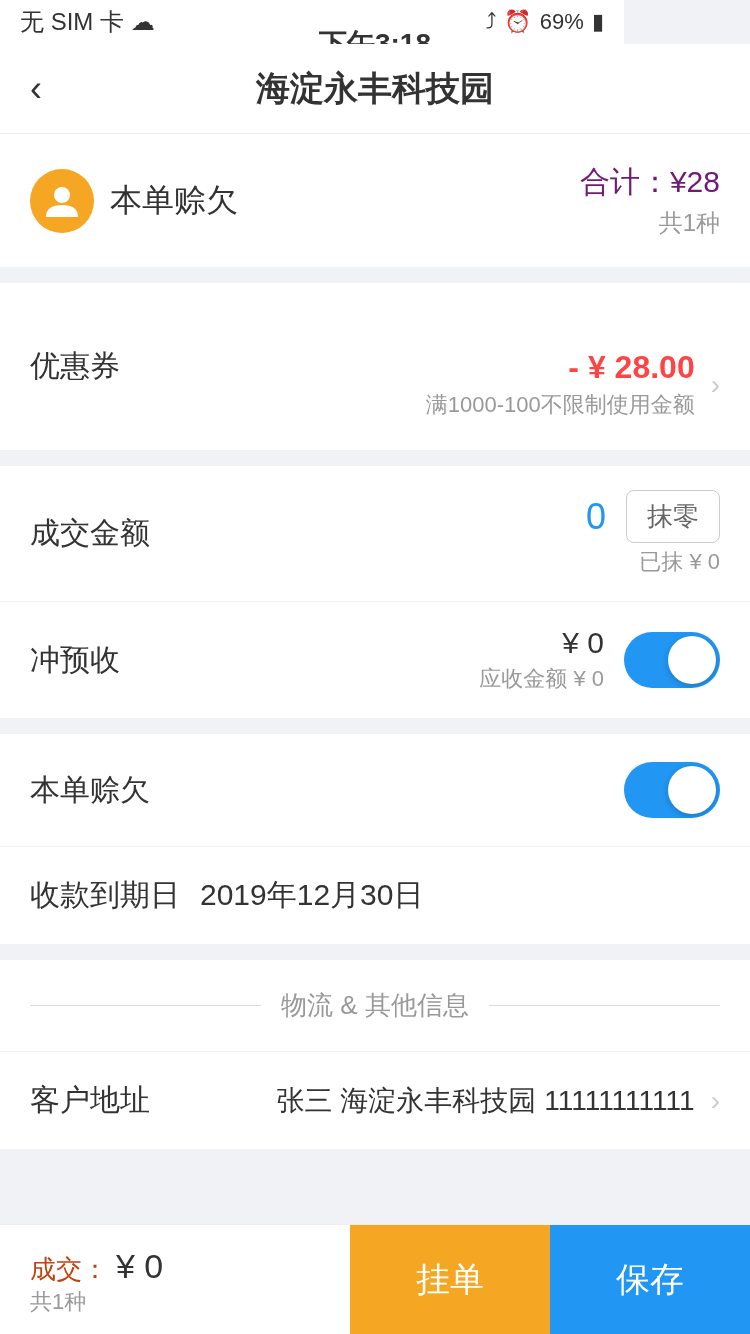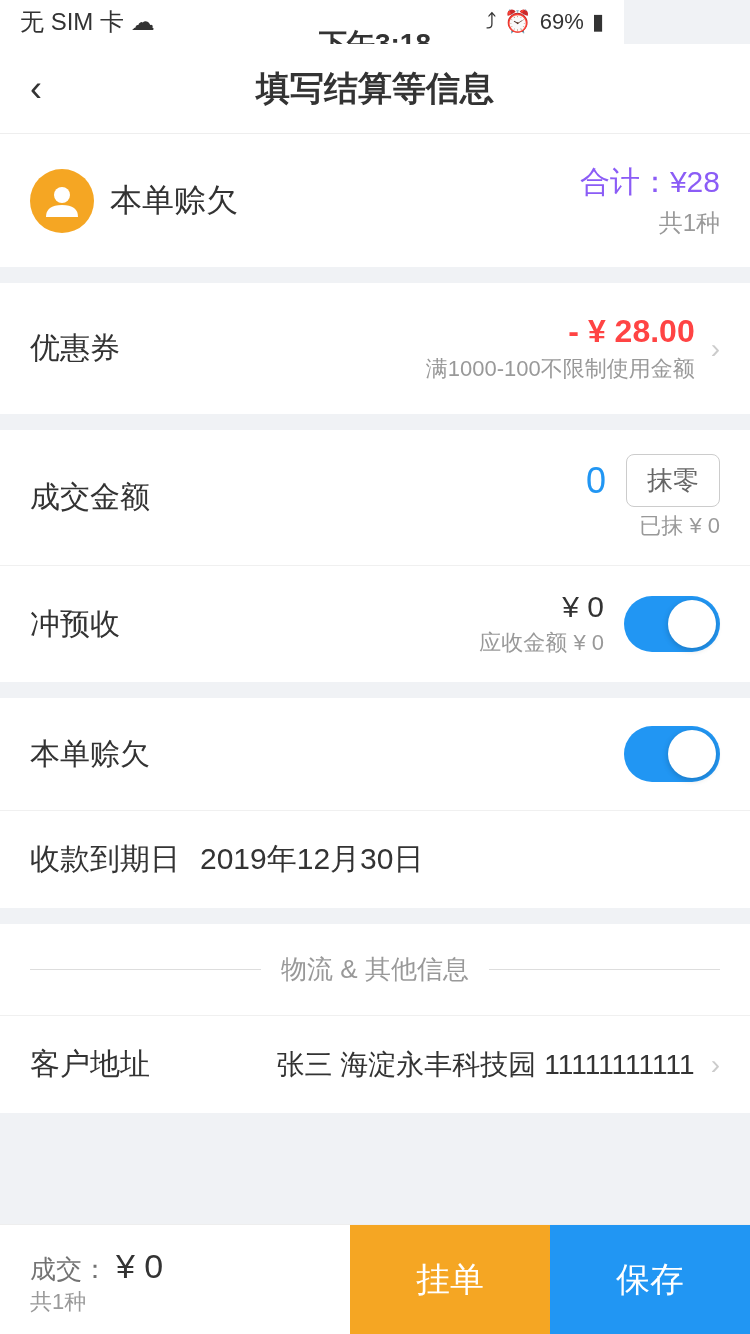--- a/index.html
+++ b/index.html
@@ -101,21 +101,21 @@
     .customer-avatar svg { width: 40px; height: 40px; fill: #fff; }
     .customer-name {
       font-size: 32px;
       color: #333;
     }
     .customer-right {
       text-align: right;
     }
     .customer-total {
       font-size: 30px;
-      color: #8b5cf6;
+      color: #701a75;
     }
     .customer-count {
       font-size: 24px;
       color: #999;
       margin-top: 4px;
     }
 
     
     .form-section {
       background: #fff;
@@ -136,20 +136,21 @@
       font-size: 30px;
       color: #333;
       flex-shrink: 0;
     }
     .form-value-right {
       display: flex;
       align-items: center;
       gap: 16px;
       flex: 1;
       justify-content: flex-end;
+      margin-top: 36px;
     }
     .coupon-info {
       text-align: right;
     }
     .coupon-amount {
       font-size: 32px;
       color: #ff4444;
       font-weight: 600;
     }
     .coupon-desc {
@@ -337,21 +338,21 @@
     }
     .bottom-summary {
       flex: 1;
       padding: 16px 30px;
       display: flex;
       flex-direction: column;
       justify-content: center;
     }
     .bottom-summary-label {
       font-size: 26px;
-      color: #737373;
+      color: #c2410c;
     }
     .bottom-summary-amount {
       font-size: 34px;
       color: #333;
       font-weight: 500;
       margin-top: 4px;
     }
     .bottom-summary-count {
       font-size: 22px;
       color: #999;
@@ -394,21 +395,21 @@
   <div class="status-right">
     <span>⤴</span>
     <span>⏰</span>
     <span>69%</span>
     <span>▮</span>
   </div>
 </div>
 
 <div class="nav-bar">
   <div class="nav-back">‹</div>
-  <div class="nav-title">填写结算等信息</div>
+  <div class="nav-title">海淀永丰科技园</div>
 </div>
 
 <div class="content">
 
   <div class="customer-section">
     <div class="customer-left">
       <div class="customer-avatar">
         <svg viewBox="0 0 40 40">
           <circle cx="20" cy="14" r="8" fill="white"></circle>
           <path d="M4 36 Q4 24 20 24 Q36 24 36 36" fill="white"></path>

